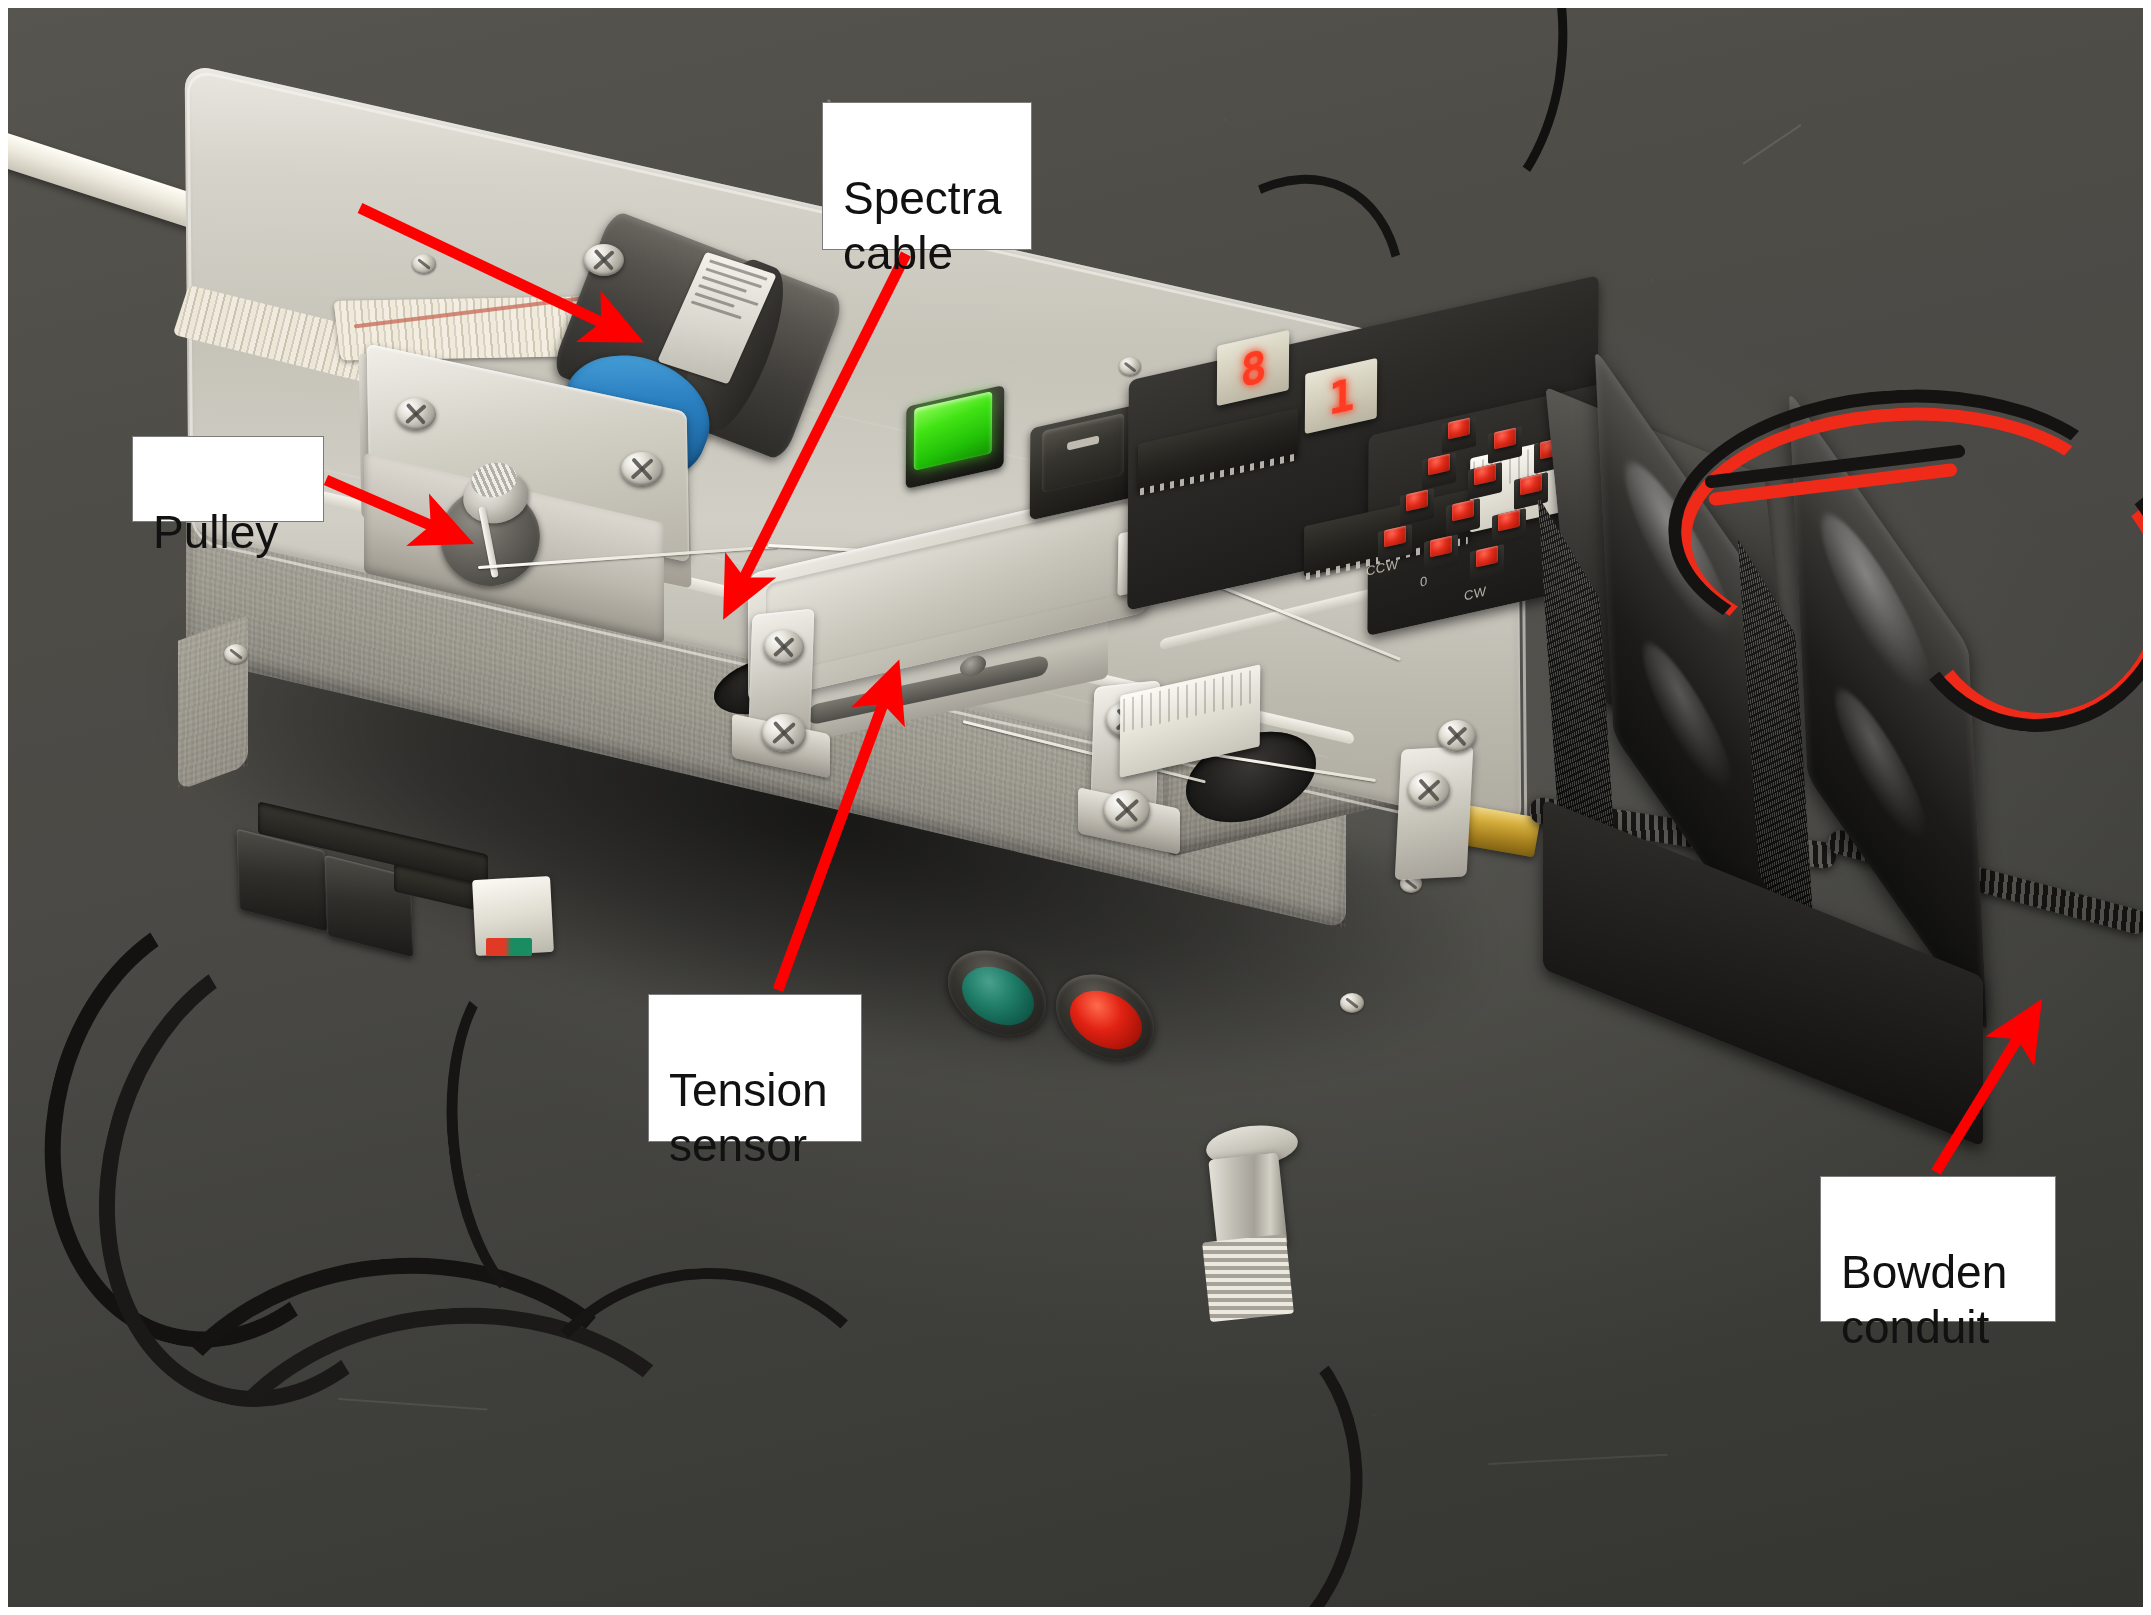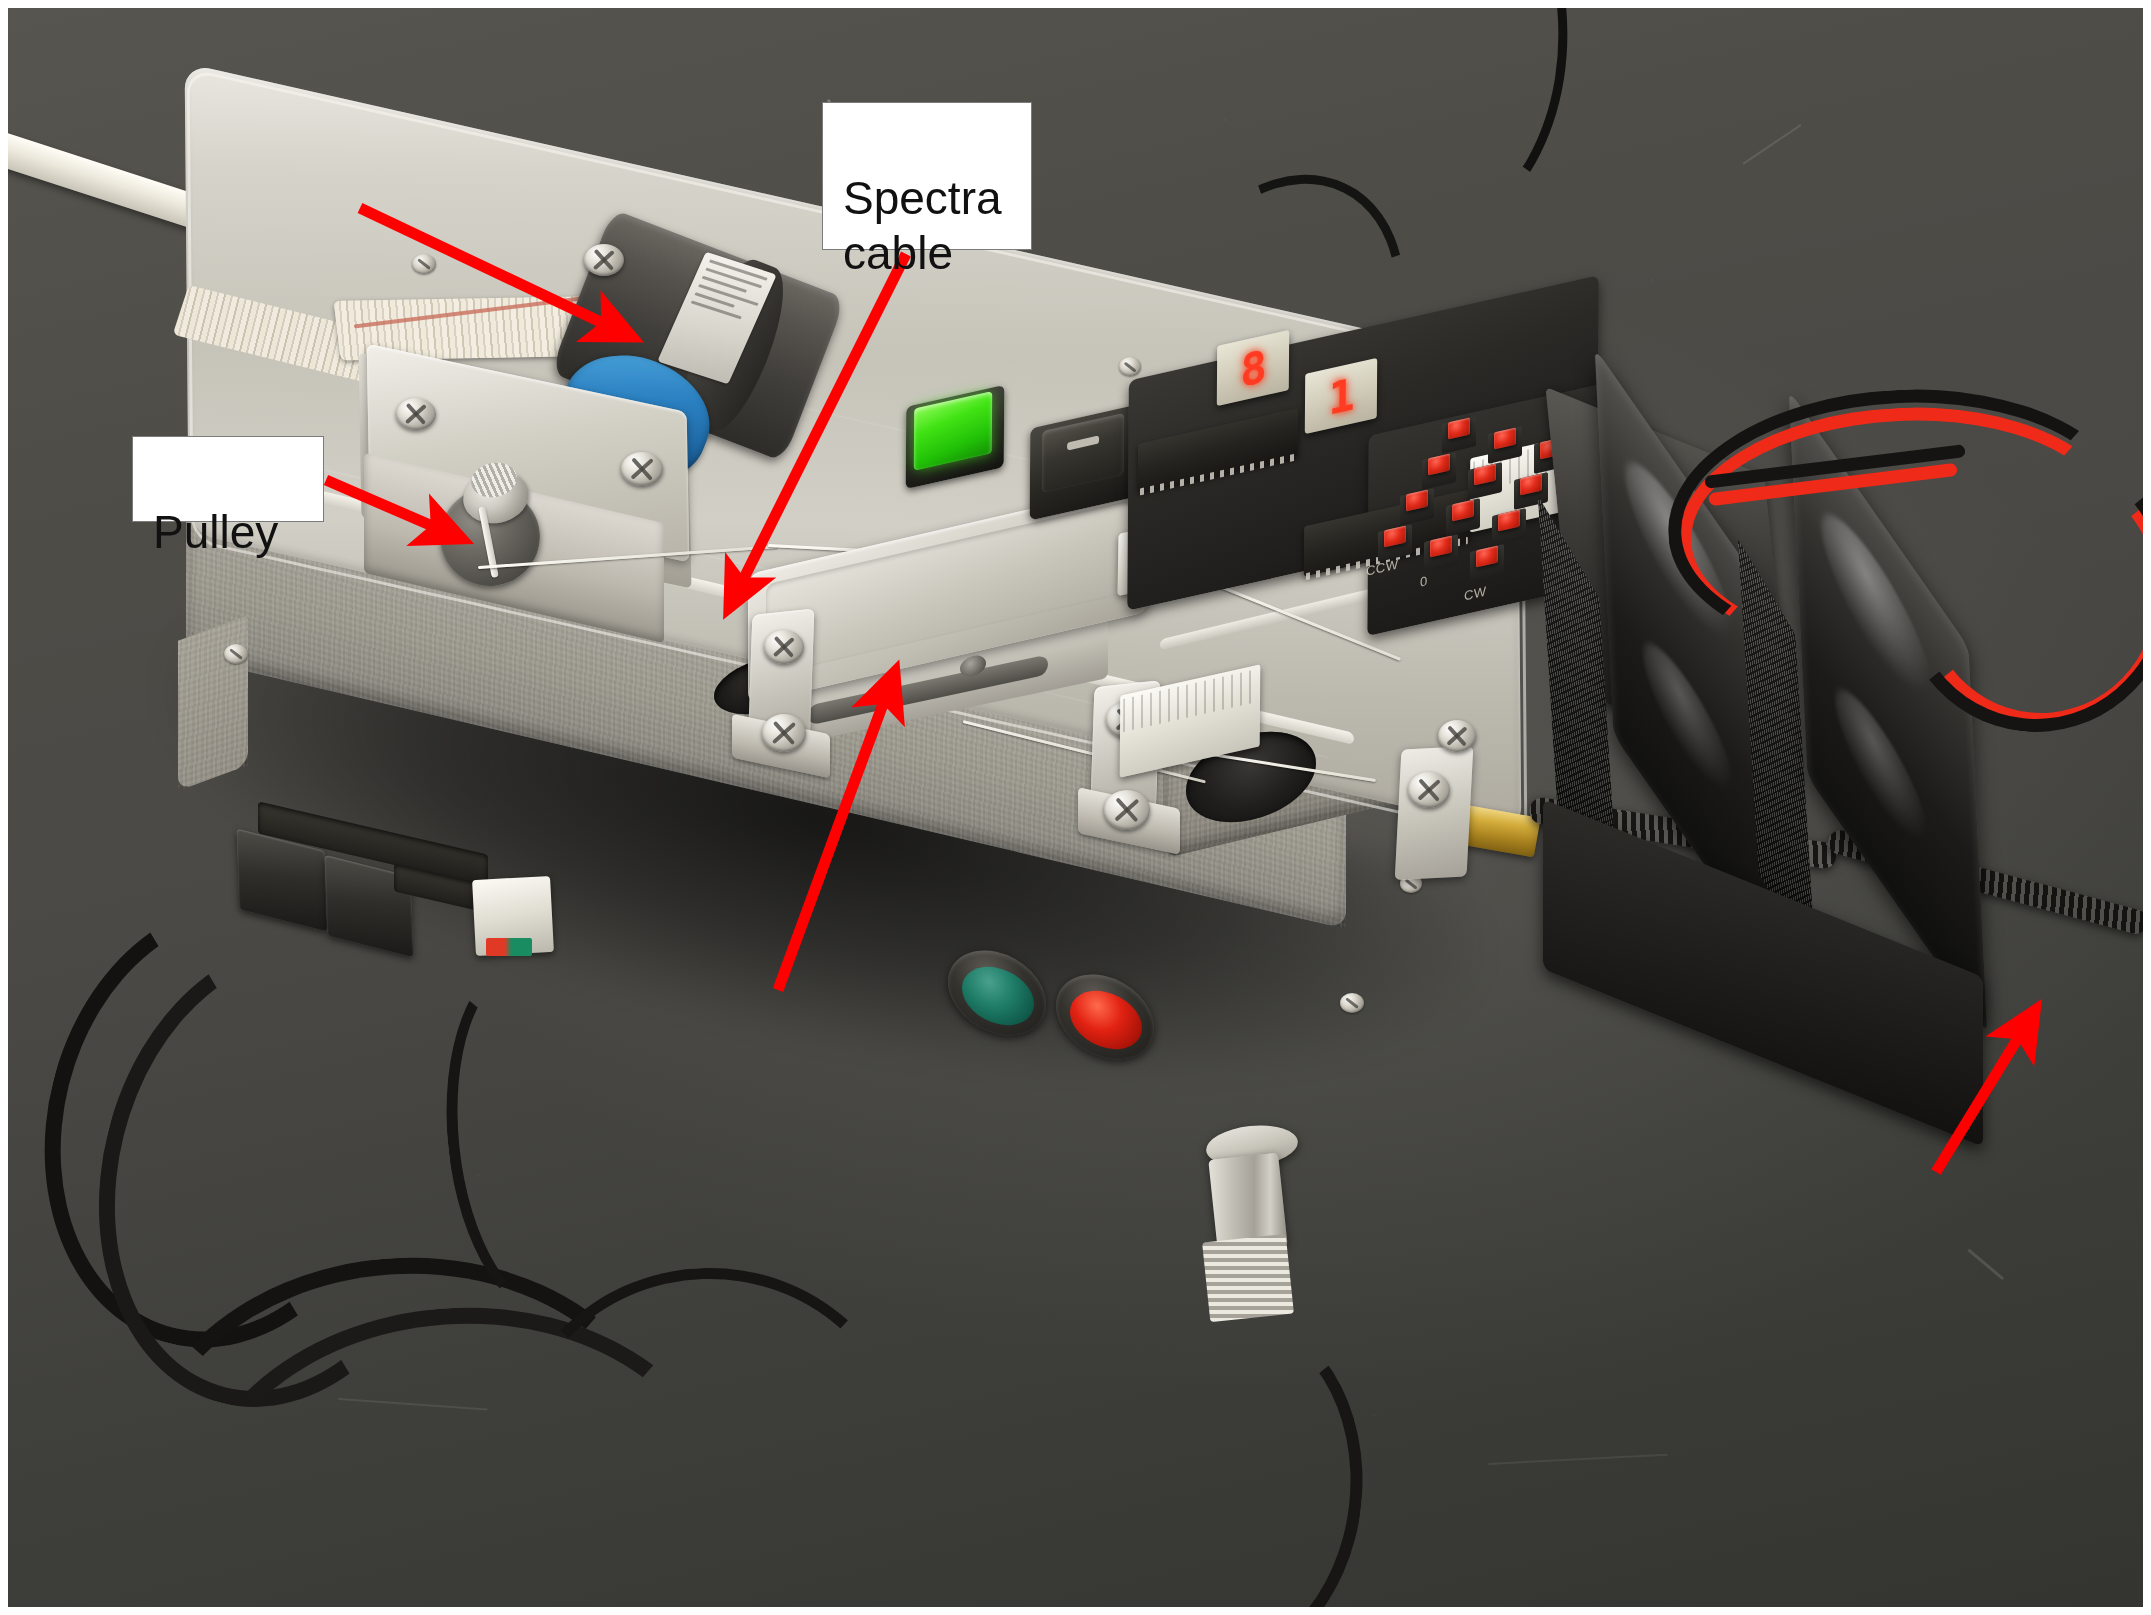--- a/index.html
+++ b/index.html
@@ -701,16 +701,24 @@
 
     <div class="callout" style="left:814px;top:94px;width:210px;height:148px;">
       <span>Spectra
 cable</span>
     </div>
 
     <div class="callout" style="left:124px;top:428px;width:192px;height:86px;">
       <span>Pulley</span>
     </div>
 
-
+    <div class="callout" style="left:640px;top:986px;width:214px;height:148px;">
+      <span>Tension
+sensor</span>
+    </div>
+
+    <div class="callout" style="left:1812px;top:1168px;width:236px;height:146px;">
+      <span>Bowden
+conduit</span>
+    </div>
 
   </div>
 </div>
 
 </body></html>

